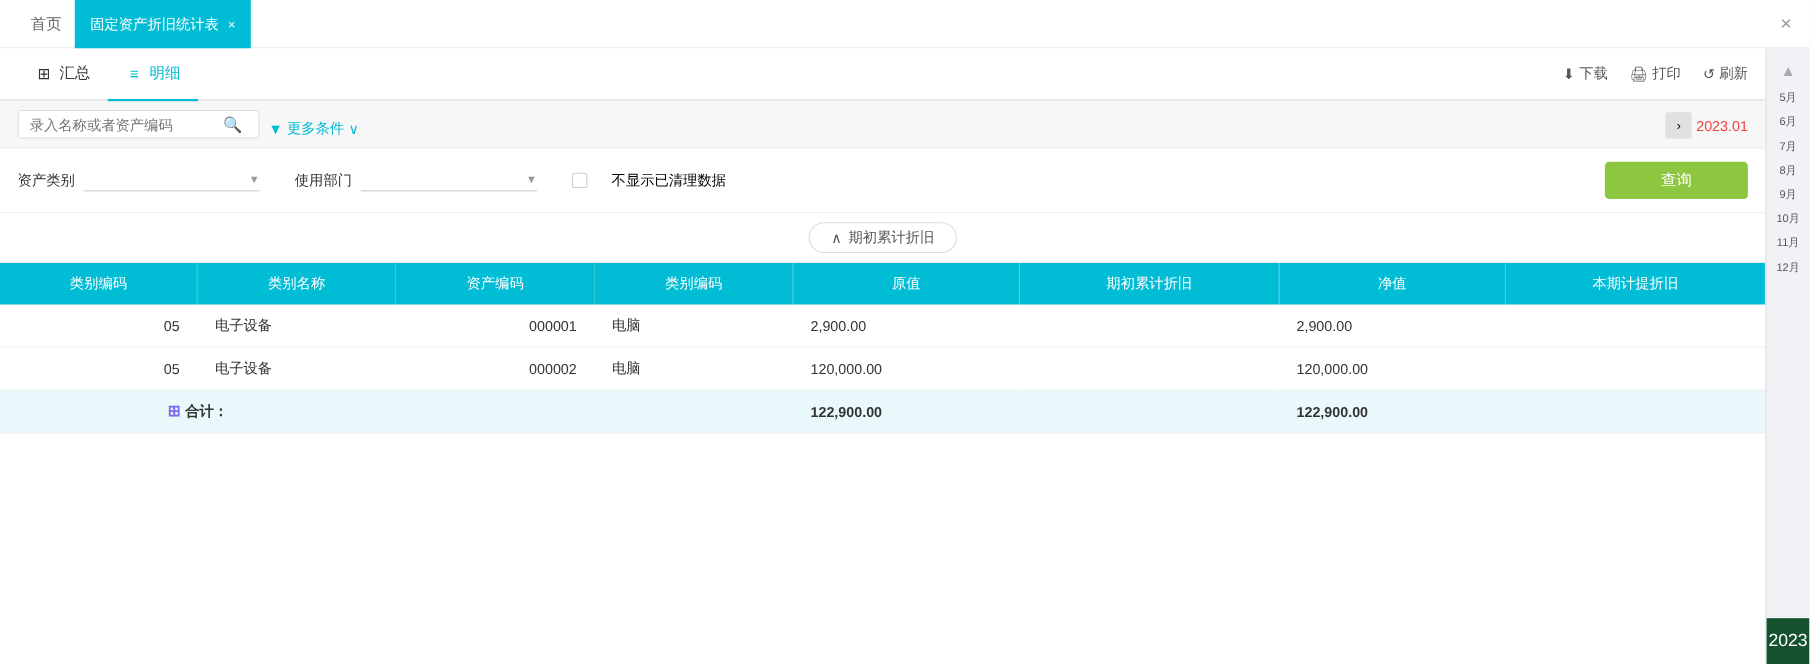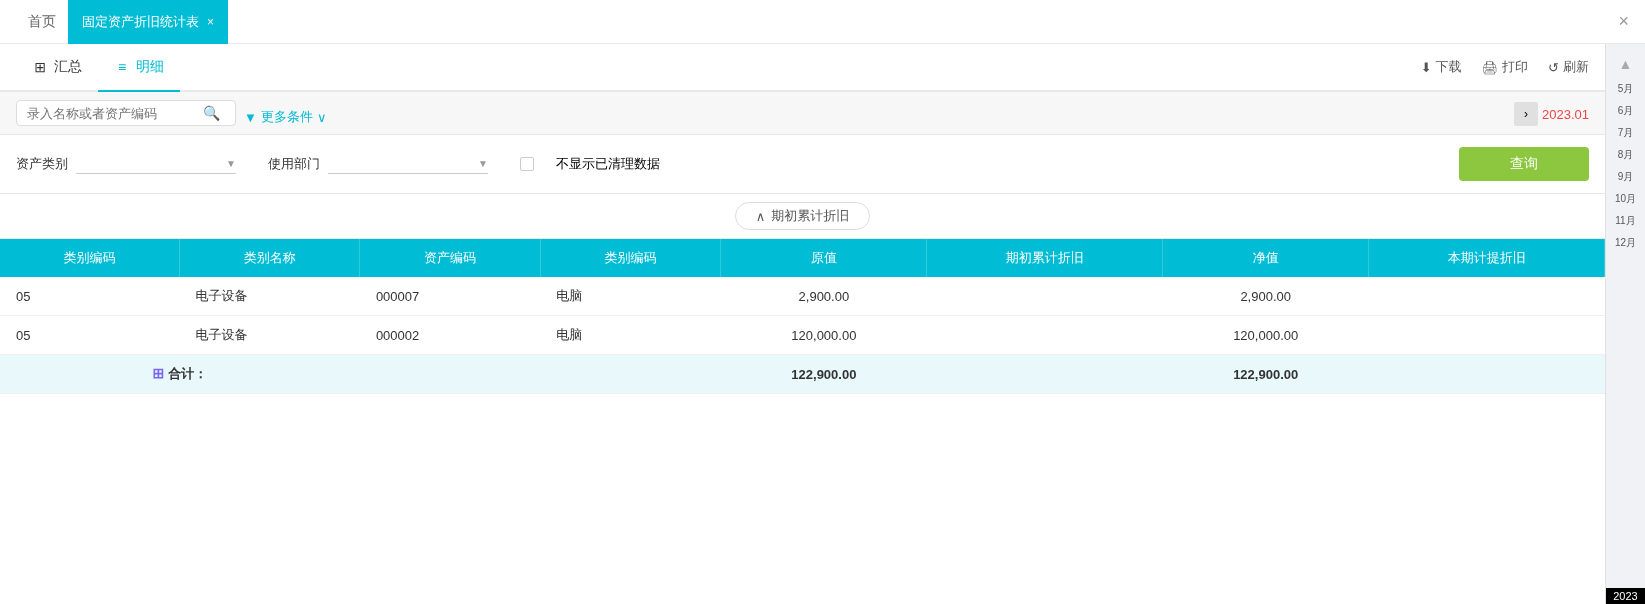--- a/index.html
+++ b/index.html
@@ -290,24 +290,24 @@
       border-right: 1px solid rgba(255,255,255,0.2);
     }
     tbody tr {
       background: #fff;
       border-bottom: 1px solid #f0f0f0;
     }
     tbody td {
       padding: 10px 16px;
       font-size: 13px;
       color: #333;
+      text-align: right;
+    }
+    tbody td.text-right {
       text-align: left;
-    }
-    tbody td.text-right {
-      text-align: center;
     }
     tbody td.text-left {
       text-align: left;
     }
     .total-row {
       background: #e8f8fb !important;
       margin-left: 16px;
     }
     .total-row td {
       font-weight: bold;
@@ -331,24 +331,24 @@
     }
     .sidebar-month {
       font-size: 10px;
       color: #555;
       padding: 4px 0;
       cursor: pointer;
       width: 100%;
       text-align: center;
     }
     .sidebar-year-badge {
-      background: #000000;
+      background: #14532d;
       color: #fff;
-      font-size: 11px;
-      padding: 2px 0;
+      font-size: 16px;
+      padding: 12px 0;
       width: 100%;
       text-align: center;
       margin-top: auto;
     }
     .sidebar-scroll-up, .sidebar-scroll-down {
       width: 24px;
       height: 24px;
       display: flex;
       align-items: center;
       justify-content: center;
@@ -456,21 +456,21 @@
             <th>原值</th>
             <th>期初累计折旧</th>
             <th>净值</th>
             <th>本期计提折旧</th>
           </tr>
         </thead>
         <tbody id="table-body">
         <tr>
       <td class="text-center">05</td>
       <td class="text-left">电子设备</td>
-      <td class="text-center">000007</td>
+      <td class="text-center">000001</td>
       <td class="text-left">电脑</td>
       <td class="text-right">2,900.00</td>
       <td class="text-right"></td>
       <td class="text-right">2,900.00</td>
       <td class="text-right"></td>
     </tr>
             <tr>
       <td class="text-center">05</td>
       <td class="text-left">电子设备</td>
       <td class="text-center">000002</td>

